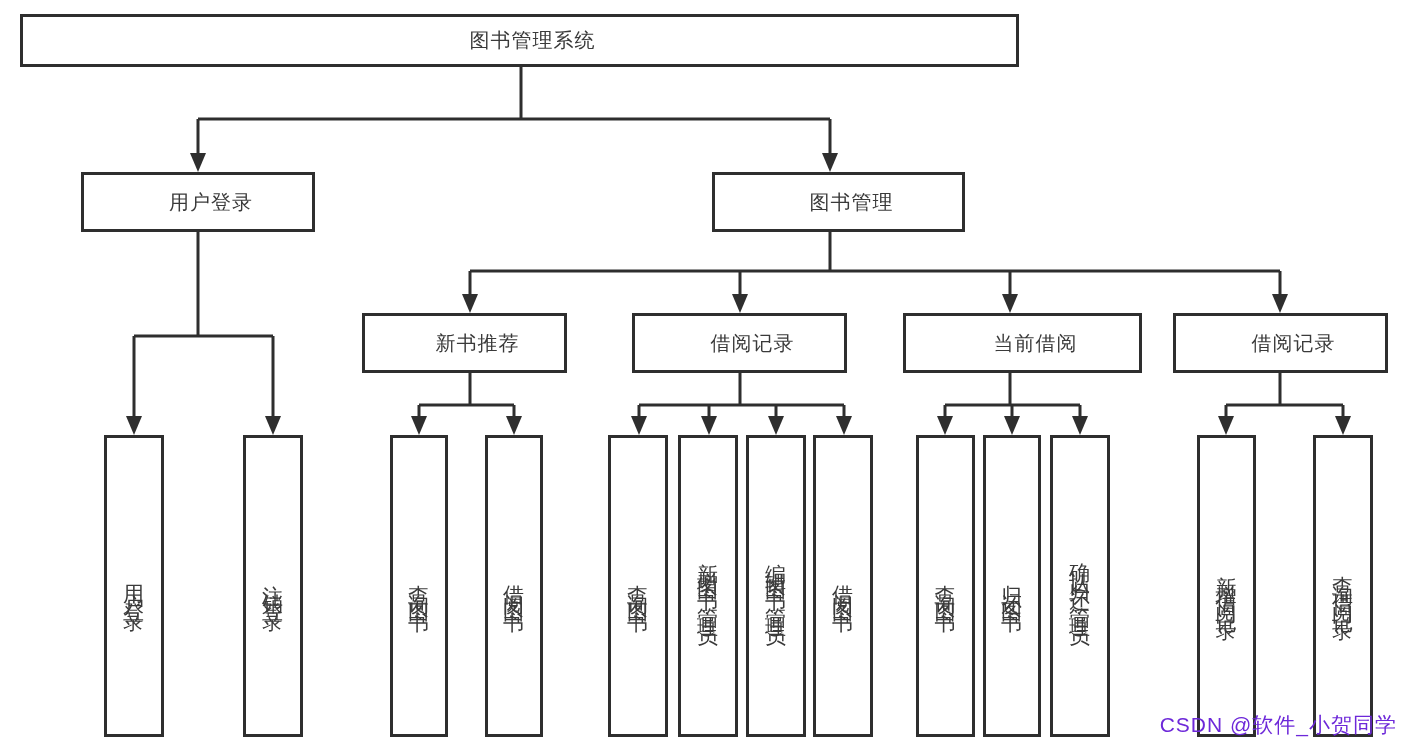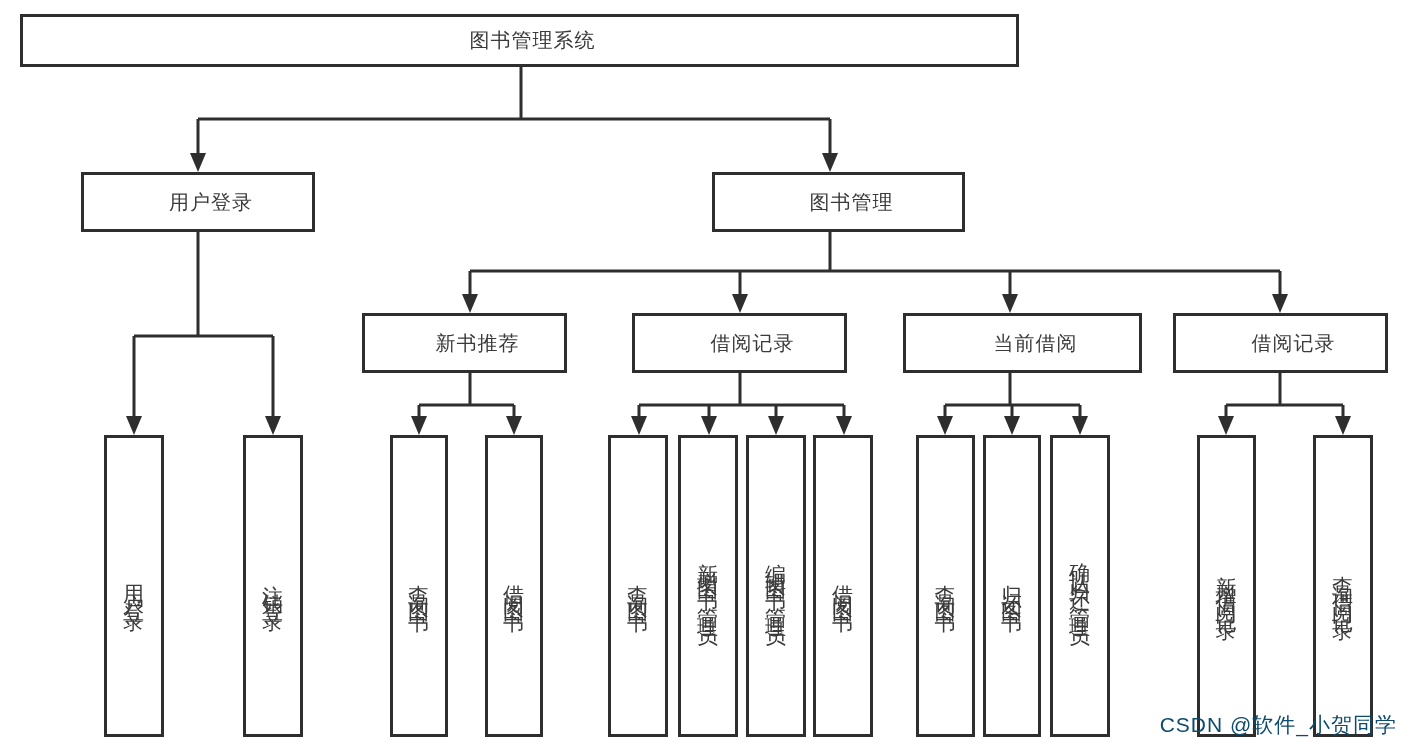--- a/index.html
+++ b/index.html
@@ -70,21 +70,21 @@
   .n-lf09 { left: 916px;  width: 59px; }
   .n-lf10 { left: 983px;  width: 58px; }
   .n-lf11 { left: 1050px; width: 60px; }
   .n-lf12 { left: 1197px; width: 59px; }
   .n-lf13 { left: 1313px; width: 60px; }
   .watermark {
     position: absolute;
     right: 8px;
     bottom: 8px;
     font-size: 21px;
-    color: #0c4a6e;
+    color: #6d28d9;
     letter-spacing: 1px;
     pointer-events: none;
   }
 </style>
 </head>
 <body>
 
 <div class="stage">
 
   <svg class="connectors" viewBox="0 0 1405 747" xmlns="http://www.w3.org/2000/svg">

